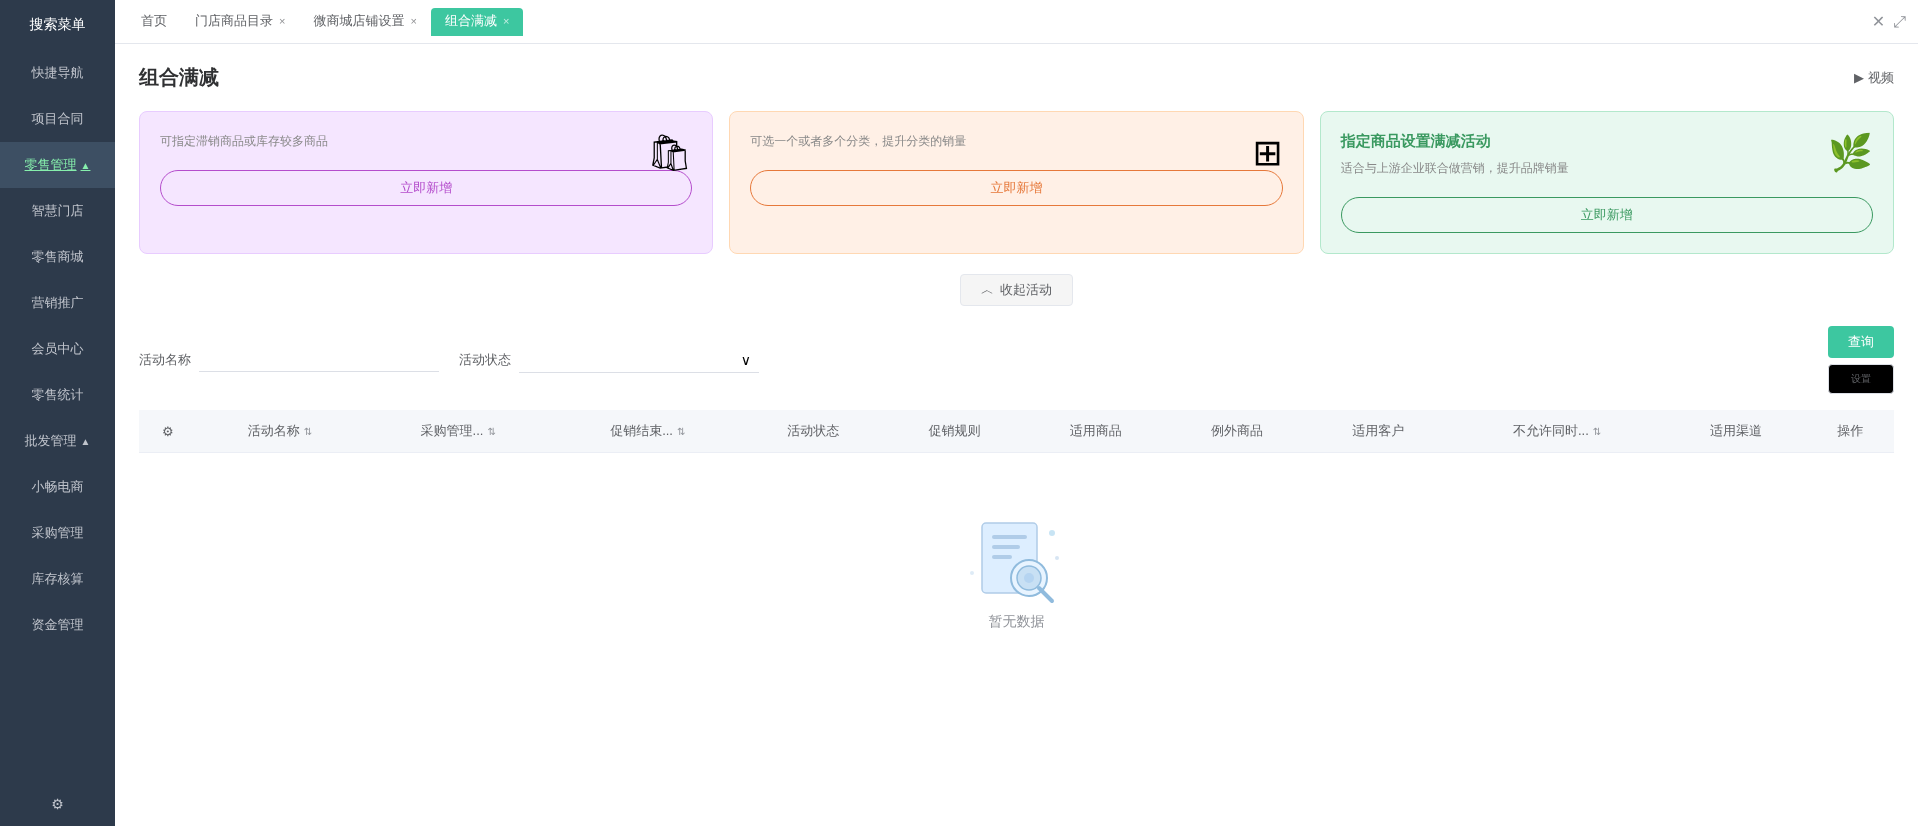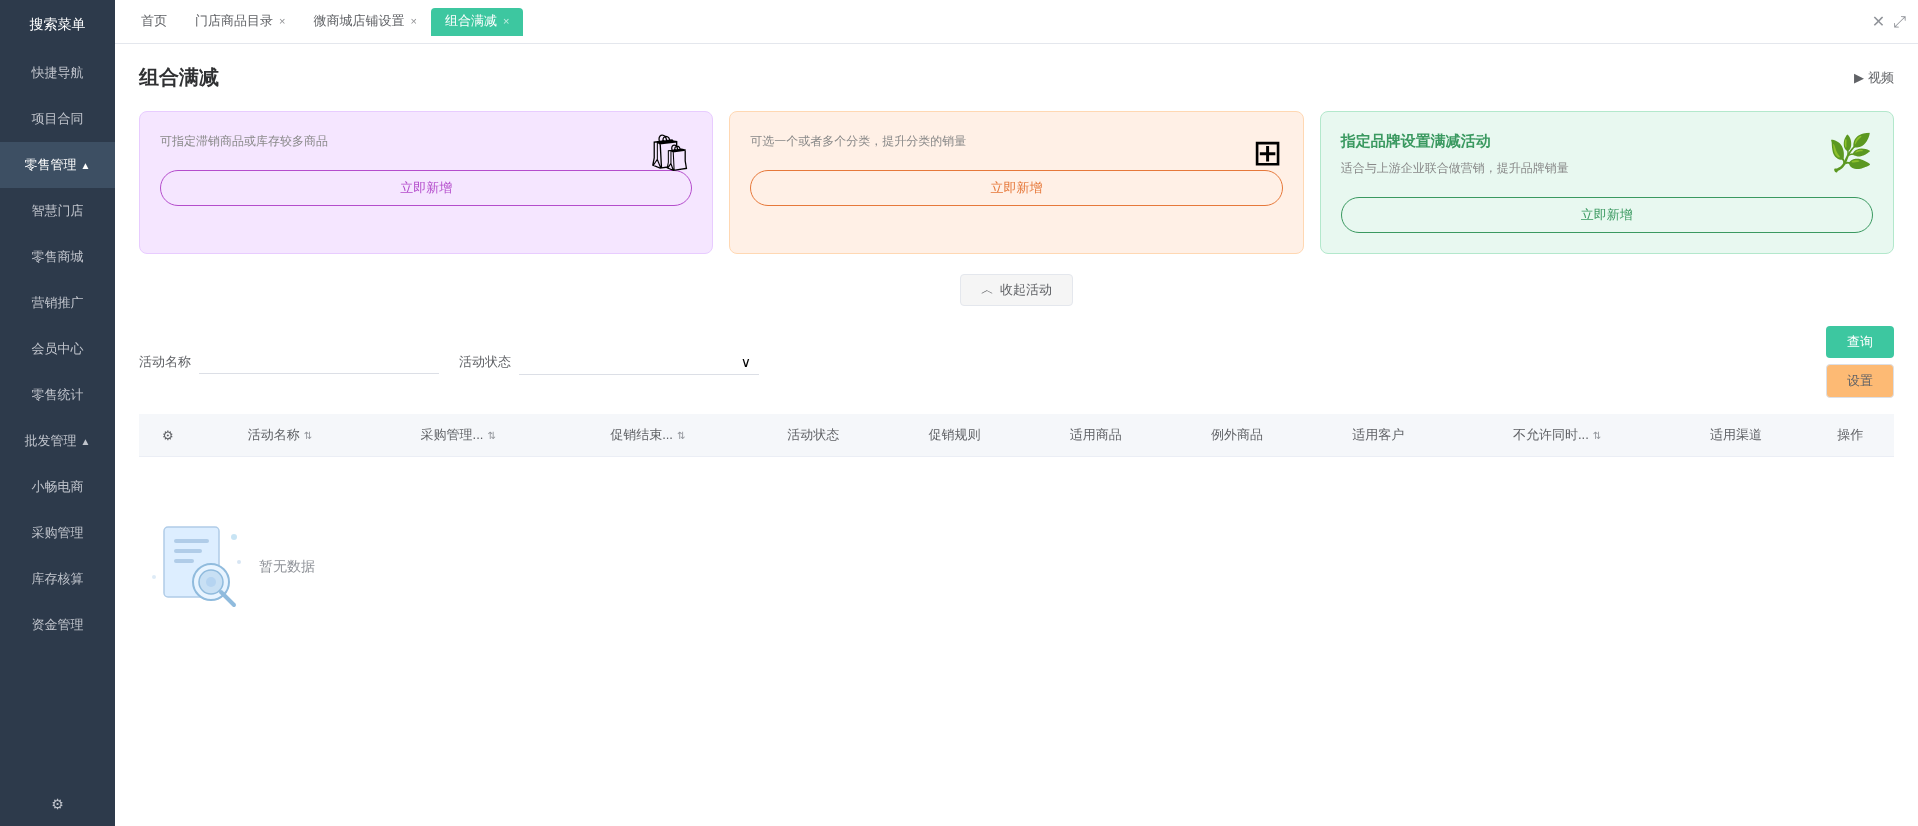--- a/index.html
+++ b/index.html
@@ -24,21 +24,21 @@
       cursor: pointer;
     }
     .sidebar-item {
       padding: 14px 10px;
       text-align: center;
       cursor: pointer;
       font-size: 13px;
       color: #c0c4cc;
       transition: background 0.2s;
     }
-    .sidebar-item.active { background: #3d4f63; color: #ffffff; }
+    .sidebar-item.active { background: #3d4f63; color: #86efac; text-decoration: underline; }
     .sidebar-item-with-arrow {
       display: flex;
       align-items: center;
       justify-content: center;
       gap: 4px;
     }
     .sidebar-arrow { font-size: 10px; }
     .sidebar-bottom {
       margin-top: auto;
       padding: 14px 10px;
@@ -250,27 +250,27 @@
     .btn-query {
       background: #3dc7a0;
       color: #fff;
       border: none;
       padding: 7px 20px;
       border-radius: 4px;
       cursor: pointer;
       font-size: 13px;
     }
     .btn-setting {
-      background: #fdba74;
+      background: #000000;
       color: #606266;
       border: 1px solid #dcdfe6;
       padding: 7px 20px;
       border-radius: 4px;
       cursor: pointer;
-      font-size: 13px;
+      font-size: 10px;
     }
 
     
     .data-table {
       width: 100%;
       border-collapse: collapse;
       font-size: 13px;
     }
     .data-table th {
       background: #f5f7fa;
@@ -285,20 +285,21 @@
     .th-with-sort {
       display: flex;
       align-items: center;
       justify-content: center;
       gap: 4px;
     }
 
     
     .empty-state {
       display: flex;
+      flex-direction: column;
       align-items: center;
       padding: 60px 0 40px;
     }
     .empty-text {
       color: #909399;
       font-size: 14px;
     }
 
     
     .empty-illustration { width: 120px; height: 100px; }
@@ -379,21 +380,21 @@
     <div class="card-desc">可指定滞销商品或库存较多商品</div>
     <span class="card-icon">🛍</span>
     <button class="card-btn">立即新增</button>
   </div>
         <div class="activity-card card-orange">
     <div class="card-desc">可选一个或者多个分类，提升分类的销量</div>
     <span class="card-icon">⊞</span>
     <button class="card-btn">立即新增</button>
   </div>
         <div class="activity-card card-green">
-    <div class="card-title">指定品牌设置满减活动</div>
+    <div class="card-title">指定商品设置满减活动</div>
     <div class="card-desc">适合与上游企业联合做营销，提升品牌销量</div>
     <span class="card-icon">🌿</span>
     <button class="card-btn">立即新增</button>
   </div>
       </div>
 
     <div class="collapse-btn">
       <div class="collapse-inner">
         <span>︿</span>
         <span>收起活动</span>

